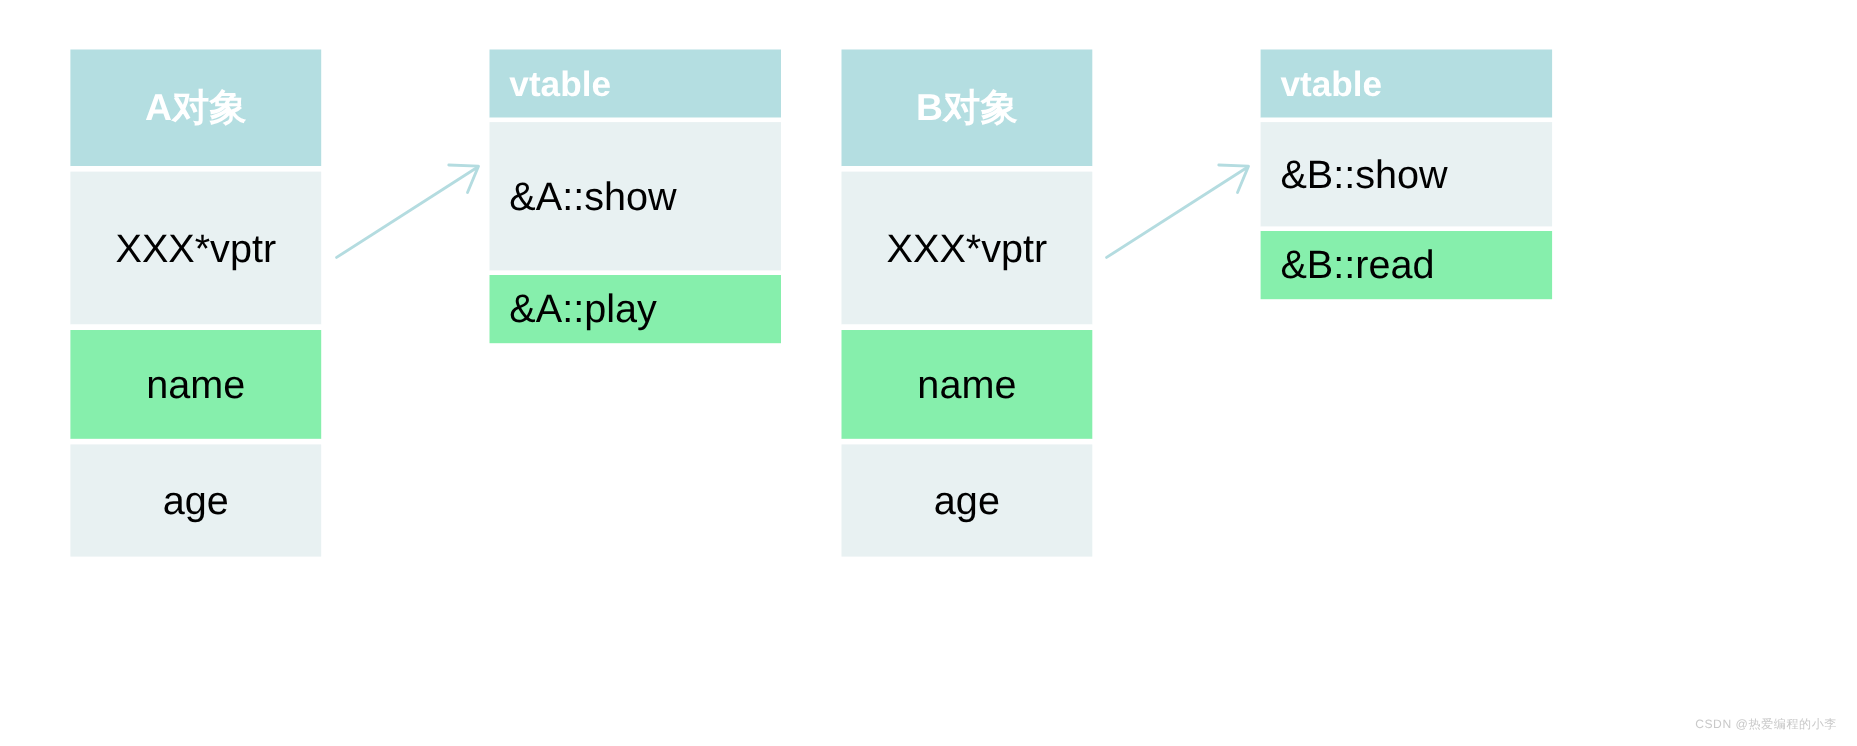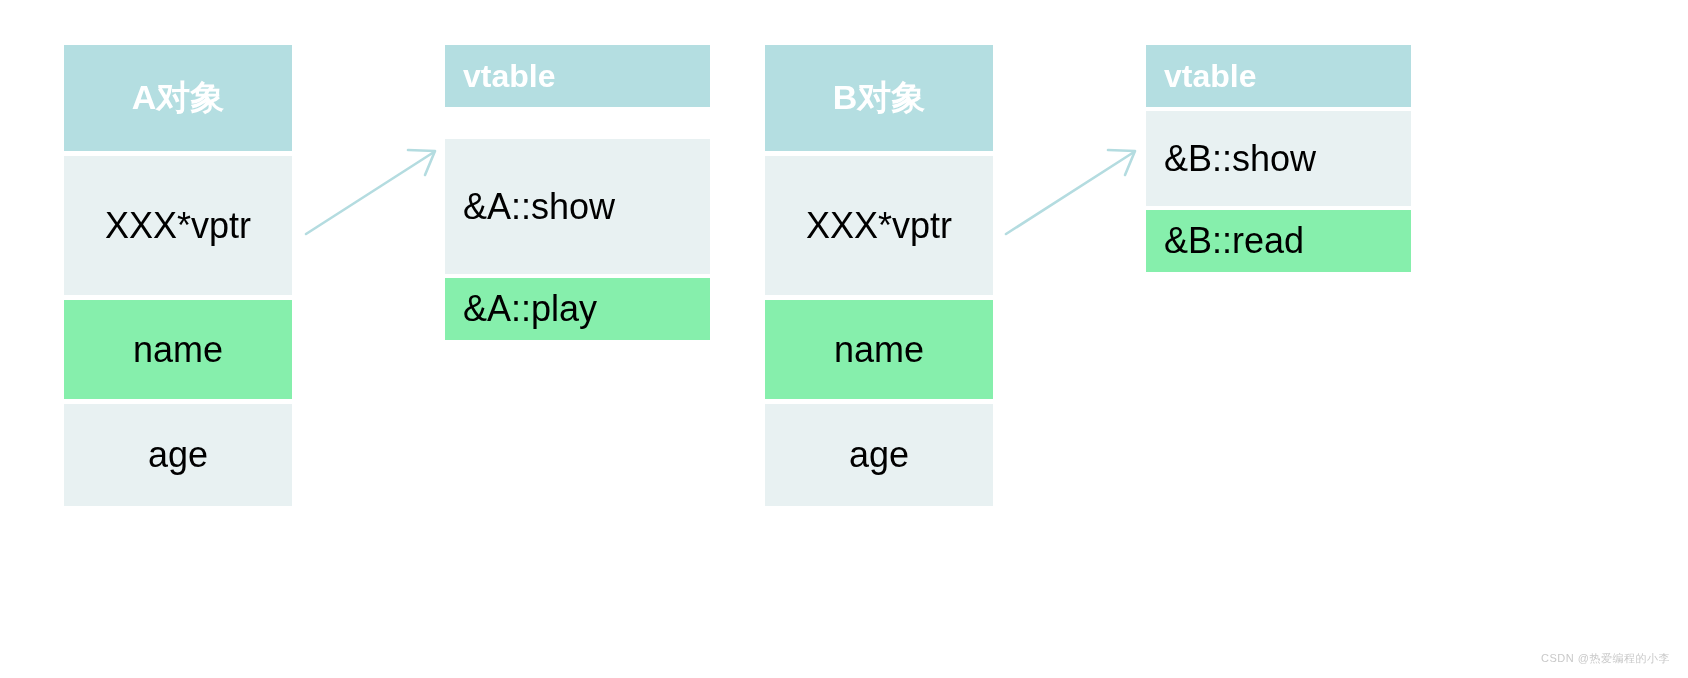--- a/index.html
+++ b/index.html
@@ -107,21 +107,21 @@
     <div class="row cell shade-a center" style="height:139px;">XXX*vptr</div>
     <div class="gap"></div>
     <div class="row cell shade-b center" style="height:99px;">name</div>
     <div class="gap"></div>
     <div class="row cell shade-a center" style="height:102px;">age</div>
   </div>
 
   <div class="block vt-block" style="left:445px; top:45px;">
     <div class="row header">vtable</div>
     <div class="gap"></div>
-    <div class="row cell shade-a left" style="height:135px;margin-top:28px;">&amp;A::show</div>
+    <div class="row cell shade-a left" style="height:135px;">&amp;A::show</div>
     <div class="gap"></div>
     <div class="row cell shade-b left" style="height:62px;">&amp;A::play</div>
   </div>
 
   <div class="block obj-block" style="left:765px; top:45px;">
     <div class="row header">B对象</div>
     <div class="gap"></div>
     <div class="row cell shade-a center" style="height:139px;">XXX*vptr</div>
     <div class="gap"></div>
     <div class="row cell shade-b center" style="height:99px;">name</div>

